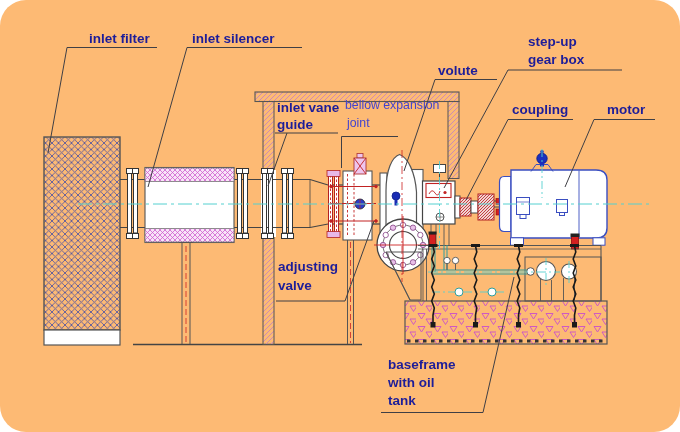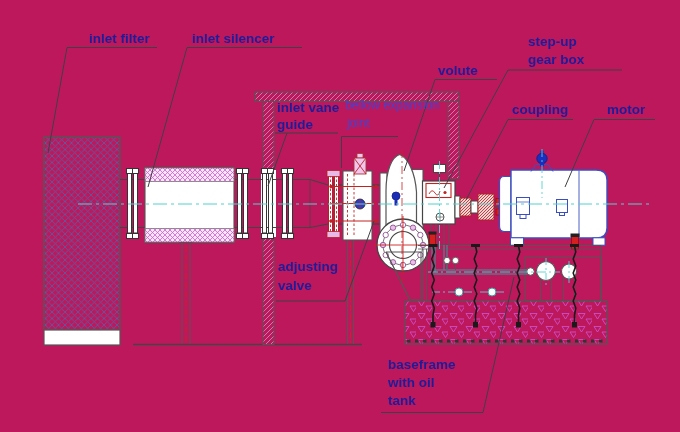--- a/index.html
+++ b/index.html
@@ -1,17 +1,17 @@
 <!DOCTYPE html>
 <html><head>
 <meta charset="utf-8">
 <style>
   html,body{margin:0;padding:0;background:#ffffff;}
-  .stage{position:relative;width:680px;height:432px;background:#be185d;overflow:hidden;
-         font-family:"Liberation Sans", sans-serif;}
+  .stage{position:relative;width:680px;height:432px;background:#fdba74;overflow:hidden;
+         font-family:"Liberation Sans", sans-serif;border-radius:26px;}
   svg{position:absolute;left:0;top:0;}
   text{font-family:"Liberation Sans", sans-serif;}
   .lbl{font-size:13.5px;font-weight:bold;fill:#1d1d99;}
   .lbl2{font-size:12.3px;font-weight:normal;fill:#4343cf;}
 </style>
 </head>
 <body>
 
 <div class="stage">
 <svg width="680" height="432" viewBox="0 0 680 432">

